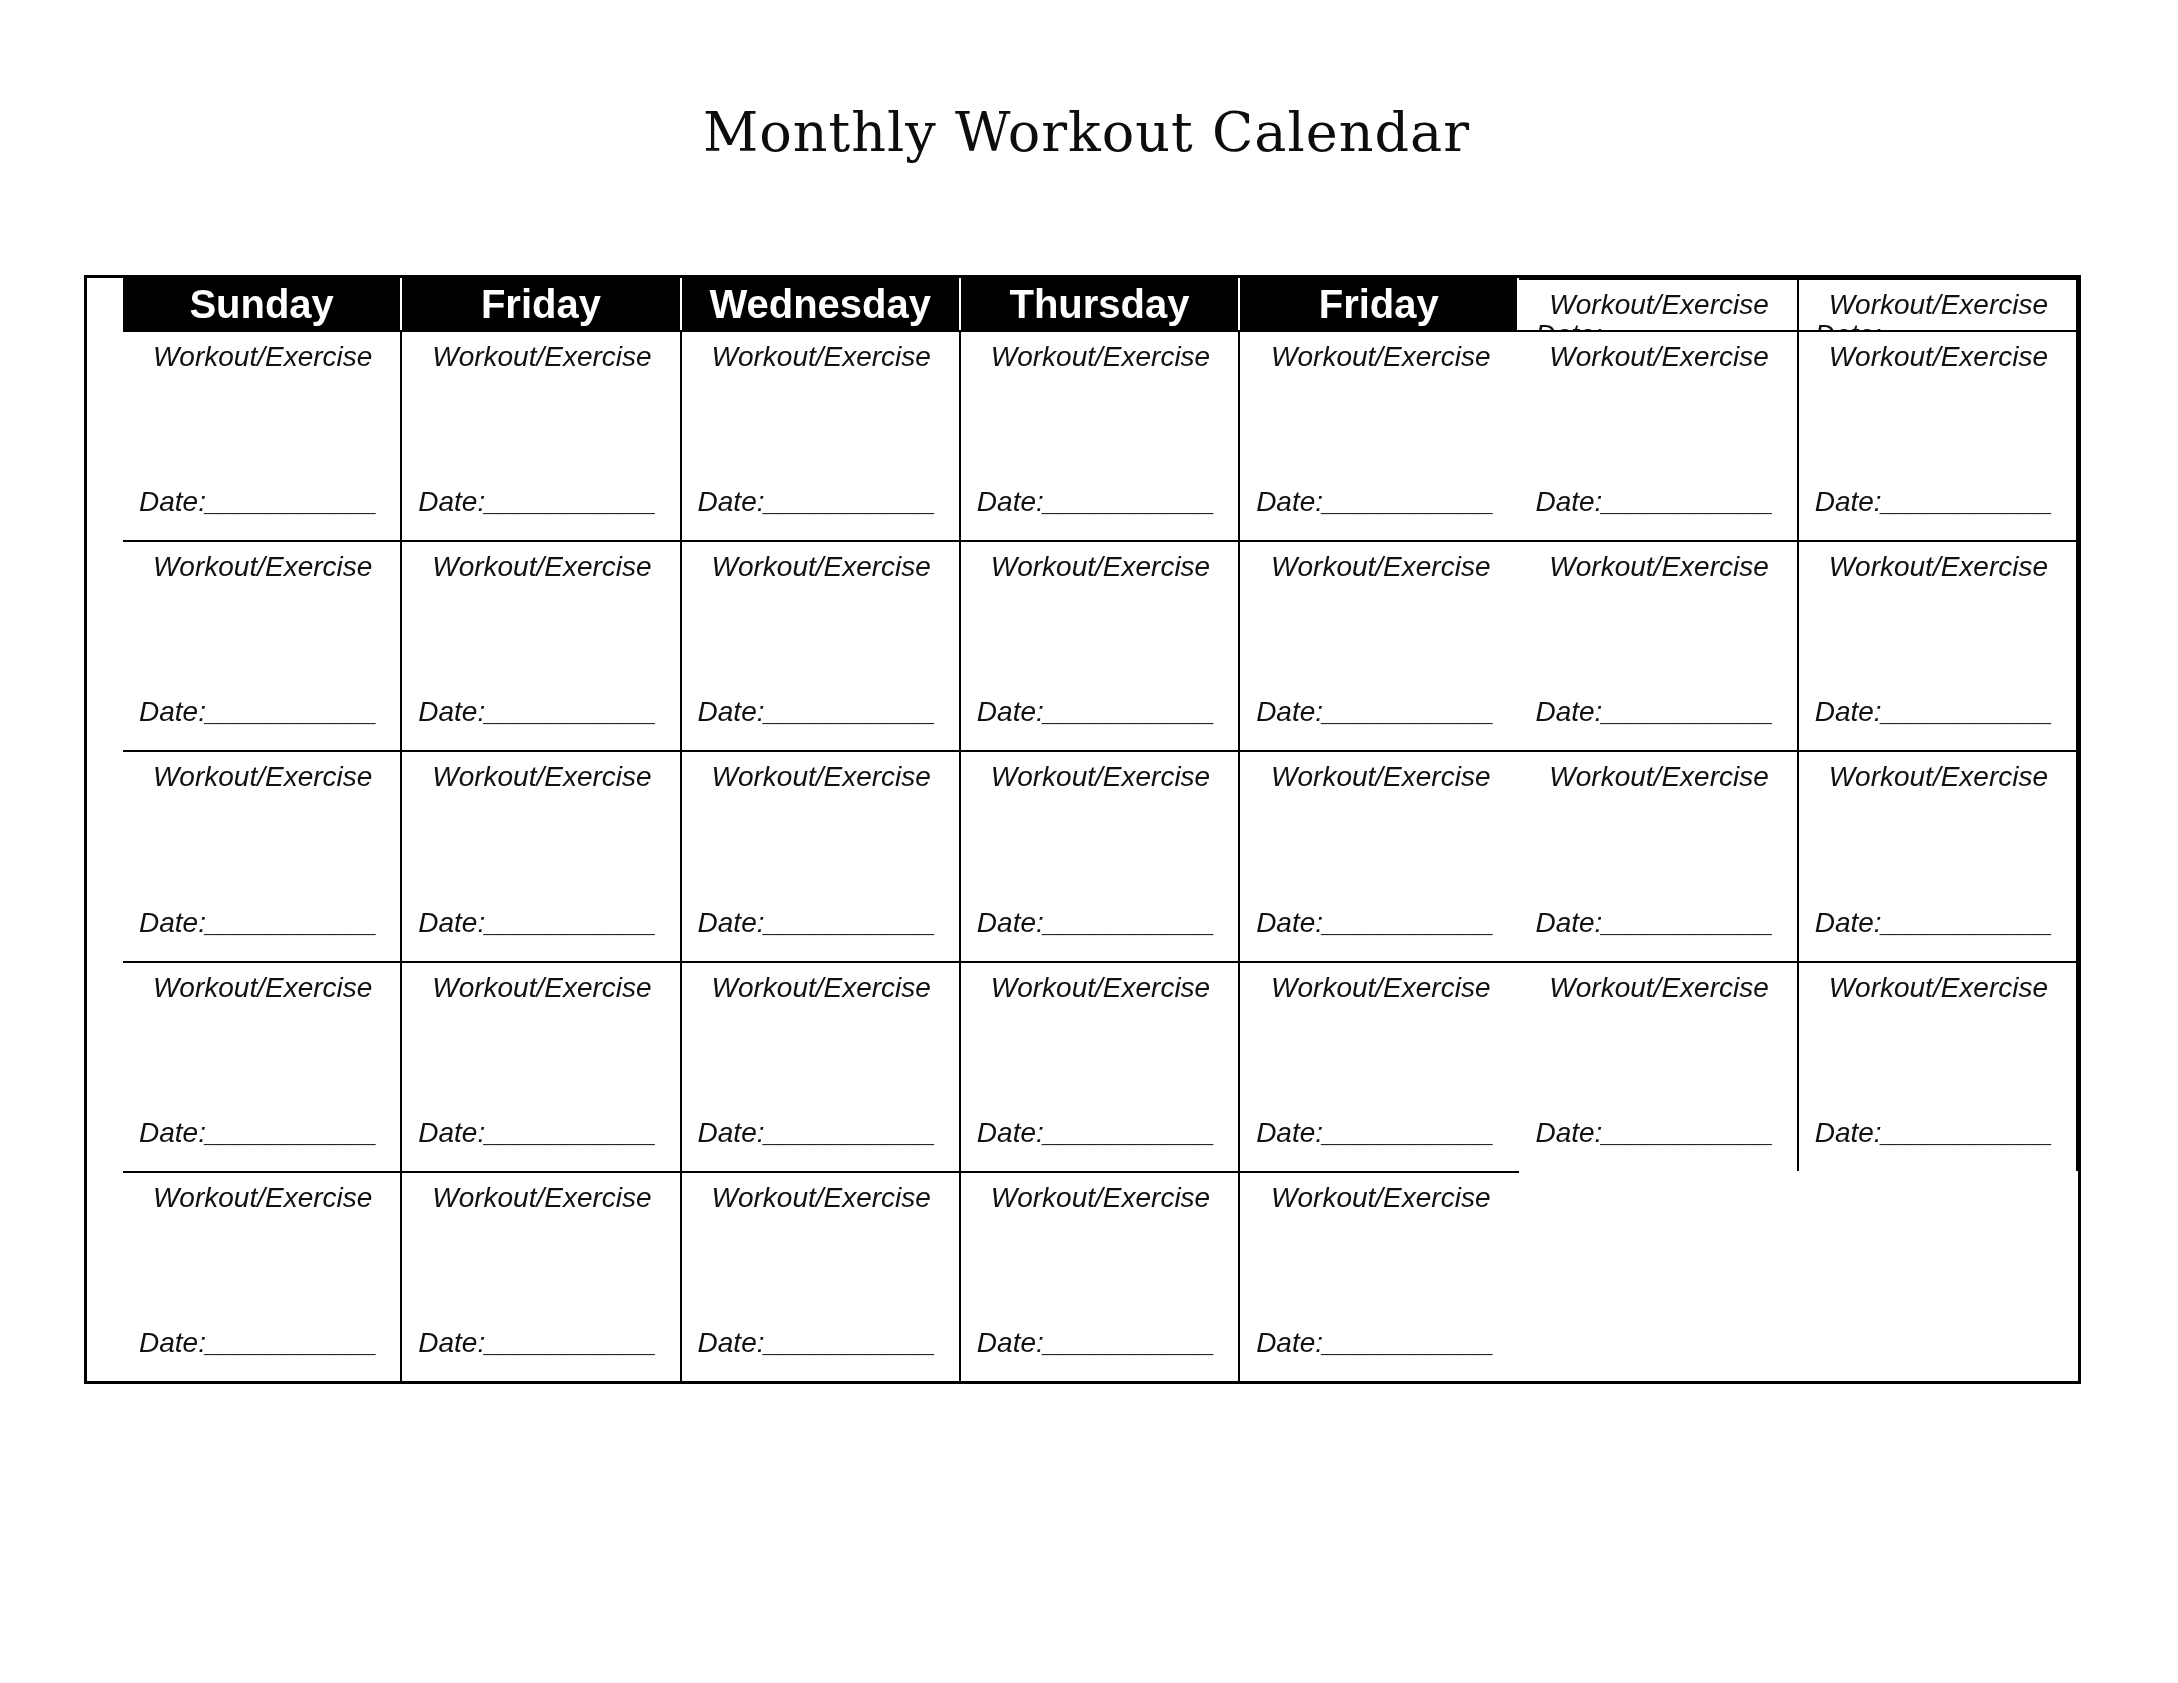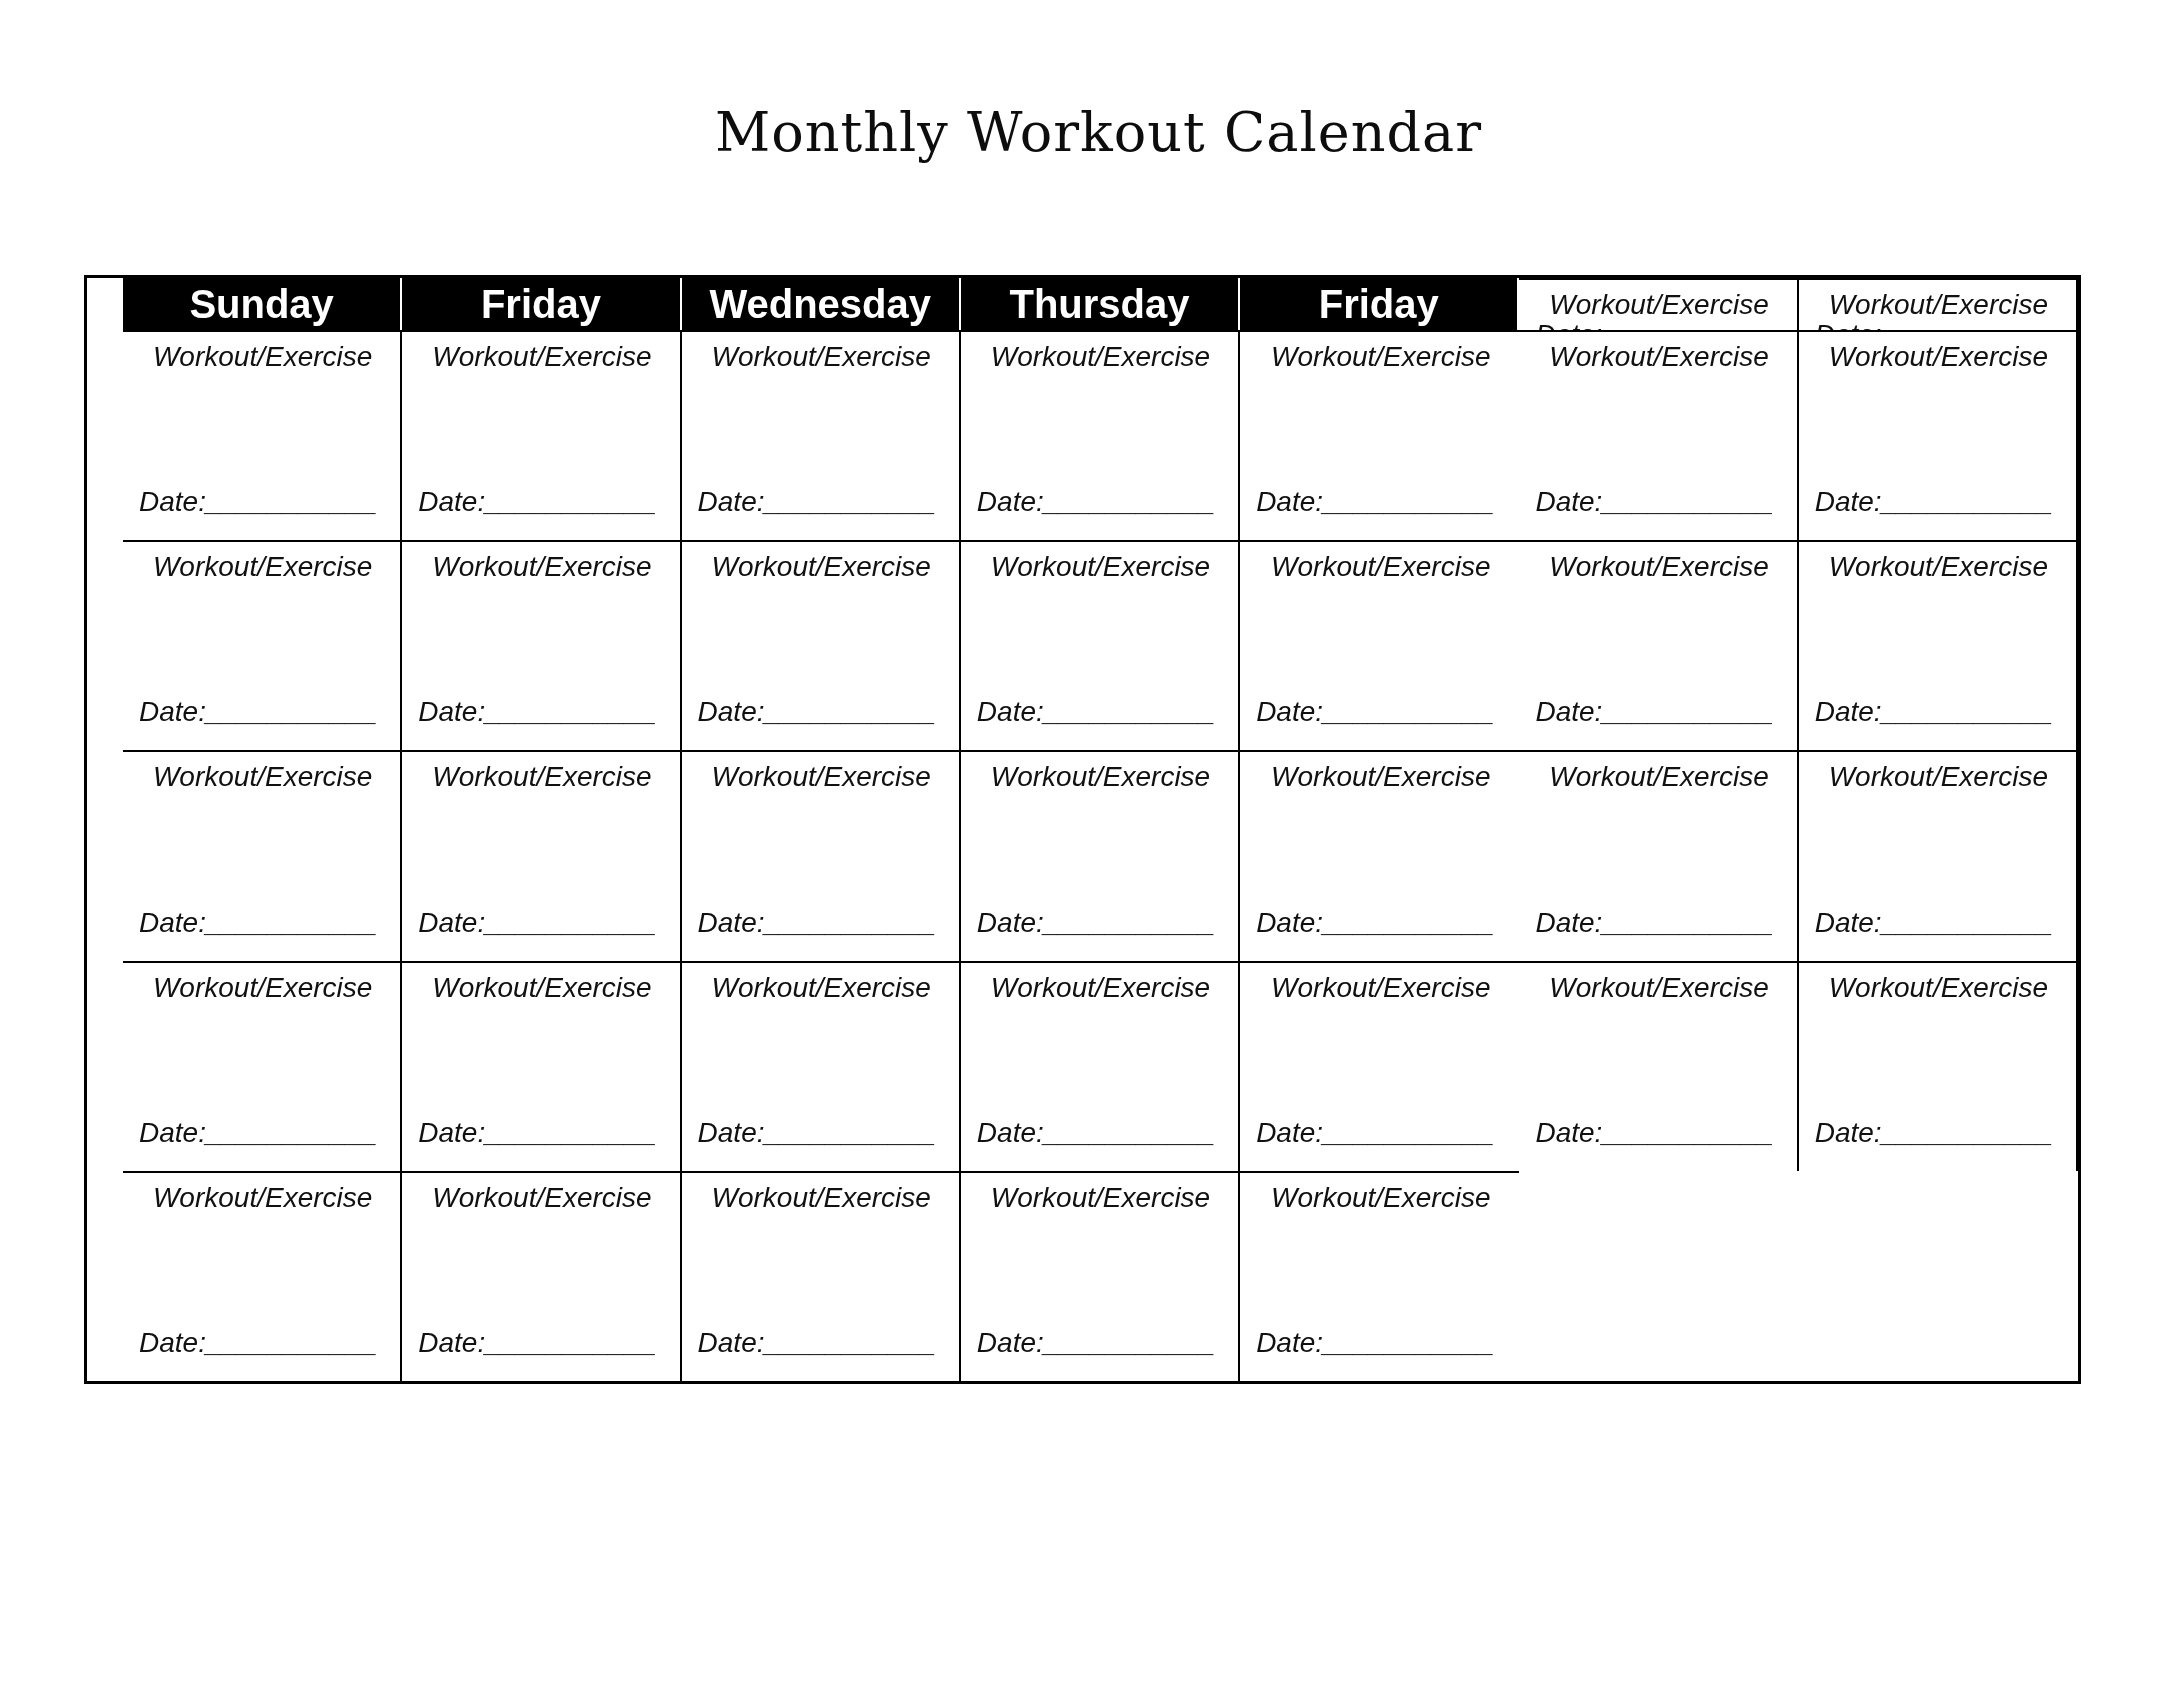--- a/index.html
+++ b/index.html
@@ -10,21 +10,21 @@
     height: 1683px;
     position: relative;
     background: var(--page-bg, #ffffff);
     font-family: "Liberation Sans", sans-serif;
     overflow: hidden;
   }
 
   .title {
     position: absolute;
     top: 101px;
-    left: 100px;
+    left: 88px;
     width: 1997px;
     margin: 0;
     text-align: center;
     font-family: "DejaVu Serif", serif;
     font-weight: 400;
     font-size: 54px;
     letter-spacing: 1px;
     color: #0d0d0d;
   }
 

